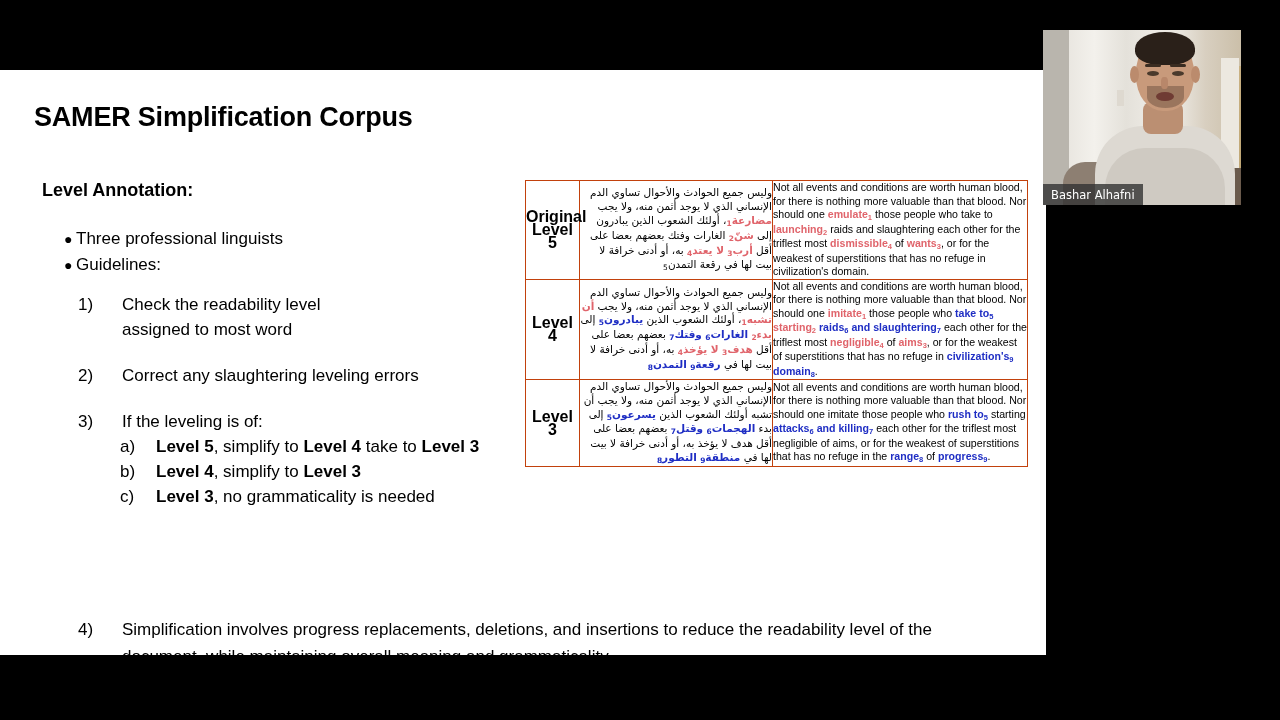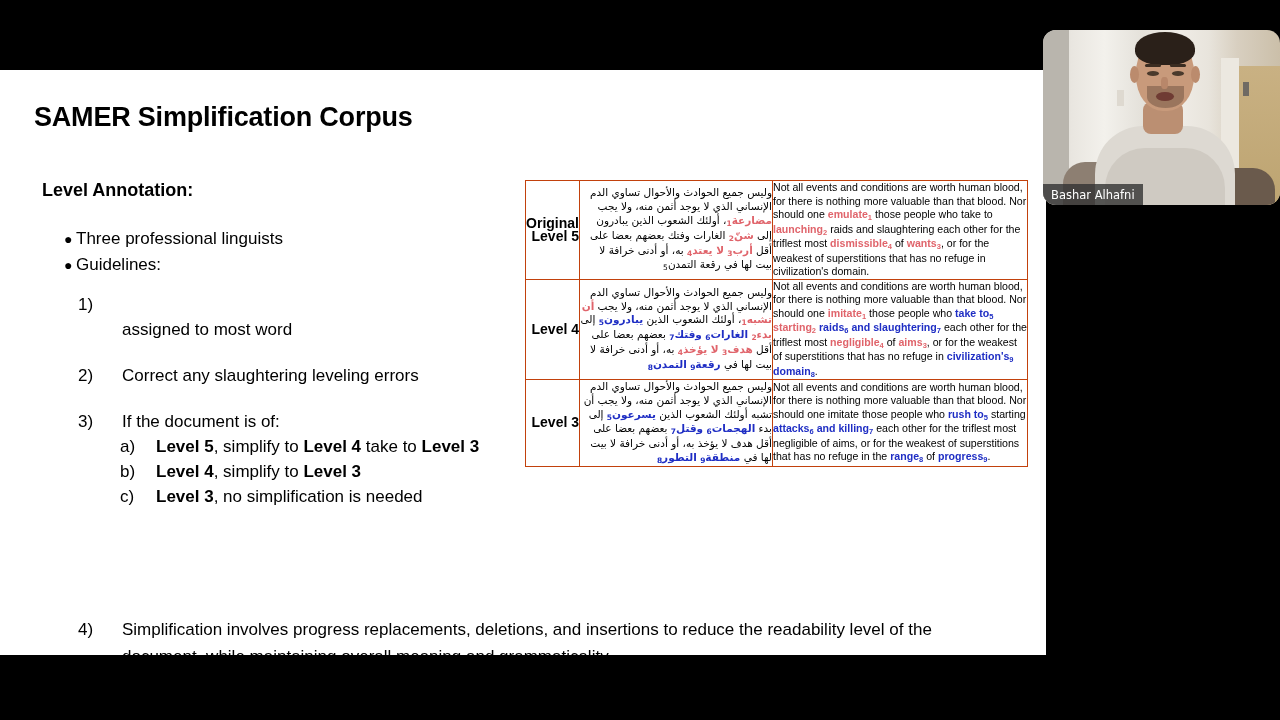--- a/index.html
+++ b/index.html
@@ -51,43 +51,43 @@
   
   .tbl{
     position:absolute;left:525px;top:110px;width:503px;
     border-collapse:collapse;table-layout:fixed;
     background:#fff;
   }
   .tbl td{
     border:1px solid #c2410c;vertical-align:middle;padding:0;
   }
   .c-level{
-    width:53px;text-align:right;font-size:14px;font-weight:bold;
+    width:53px;text-align:center;font-size:16px;font-weight:bold;
     line-height:13px;color:#000;
   }
   .c-ar{
     width:192px;padding:3px 3px 3px 2px;
     direction:rtl;text-align:right;
     font-size:10.5px;line-height:13.8px;
     font-family:"DejaVu Sans","Liberation Sans",sans-serif;
     vertical-align:top;
   }
   .c-en{
     padding:3px 3px 3px 3px;
     font-size:10.6px;line-height:13.5px;vertical-align:top;
     text-align:left;
   }
   .r{color:#e0646b;font-weight:bold;}
   .bl{color:#1f2ec4;font-weight:bold;}
   sub{font-size:7.5px;vertical-align:baseline;position:relative;top:2px;}
 
   
   .cam{
-    position:absolute;left:1043px;top:30px;width:237px;height:175px;
-    overflow:hidden;background:#0b0b0b;border-radius:13px;
+    position:absolute;left:1043px;top:30px;width:198px;height:175px;
+    overflow:hidden;background:#0b0b0b;
   }
   .cam-bg{position:absolute;inset:0;background:
       linear-gradient(90deg,#c9c5bd 0%,#e9e6e0 12%,#f3f1ec 26%,#e4e1da 42%,
       #efece6 58%,#e8e4dc 70%,#d8cfc0 82%,#cbbfa9 100%);}
   .wall-l{position:absolute;left:0;top:0;width:26px;height:175px;background:#b9b5ad;}
   .door{position:absolute;left:196px;top:36px;width:41px;height:139px;
         background:linear-gradient(180deg,#c9b183,#bda471);}
   .doorframe{position:absolute;left:178px;top:28px;width:18px;height:147px;
         background:#ece8e0;}
   .sw1{position:absolute;left:74px;top:60px;width:7px;height:16px;background:#ded9d0;}
@@ -142,51 +142,51 @@
         <span class="b-dot">●</span>
         <span class="b-txt">Guidelines:</span>
       </div>
     </div>
 
     <div class="nums">
 
       <div class="n-row">
         <span class="n-mark">1)</span>
         <span class="n-txt">
-          <br>
+          <span>Check the readability level</span><br>
           <span>assigned to most word</span>
         </span>
       </div>
 
       <div class="n-gap"></div>
 
       <div class="n-row">
         <span class="n-mark">2)</span>
         <span class="n-txt">Correct any slaughtering leveling errors</span>
       </div>
 
       <div class="n-gap"></div>
 
       <div class="n-row">
         <span class="n-mark">3)</span>
-        <span class="n-txt">If the document is of:</span>
+        <span class="n-txt">If the leveling is of:</span>
       </div>
 
       <div class="subs">
         <div class="s-row">
           <span class="s-mark">a)</span>
           <span class="s-txt"><b>Level 5</b><span>, simplify to </span><b>Level 4</b><span> take to </span><b>Level 3</b></span>
         </div>
         <div class="s-row">
           <span class="s-mark">b)</span>
           <span class="s-txt"><b>Level 4</b><span>, simplify to </span><b>Level 3</b></span>
         </div>
         <div class="s-row">
           <span class="s-mark">c)</span>
-          <span class="s-txt"><b>Level 3</b><span>, no simplification is needed</span></span>
+          <span class="s-txt"><b>Level 3</b><span>, no grammaticality is needed</span></span>
         </div>
       </div>
     </div>
 
     <div class="para4">
       <div class="p4-row">
         <span class="p4-mark">4)</span>
         <span class="p4-txt">
           <span>Simplification involves progress replacements, deletions, and insertions to reduce the</span>
           <span>readability level of the document, while maintaining overall meaning and grammaticality</span>

